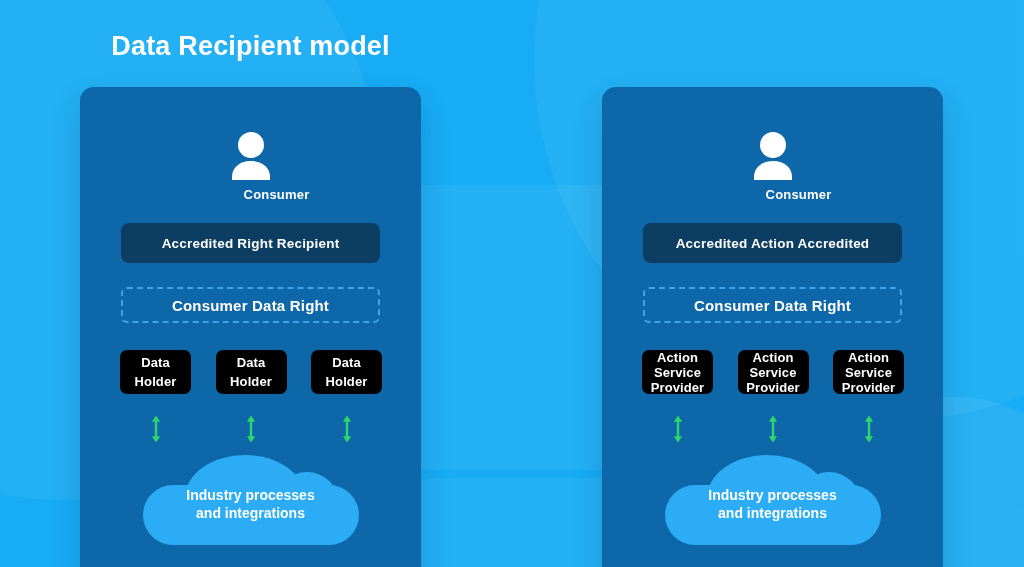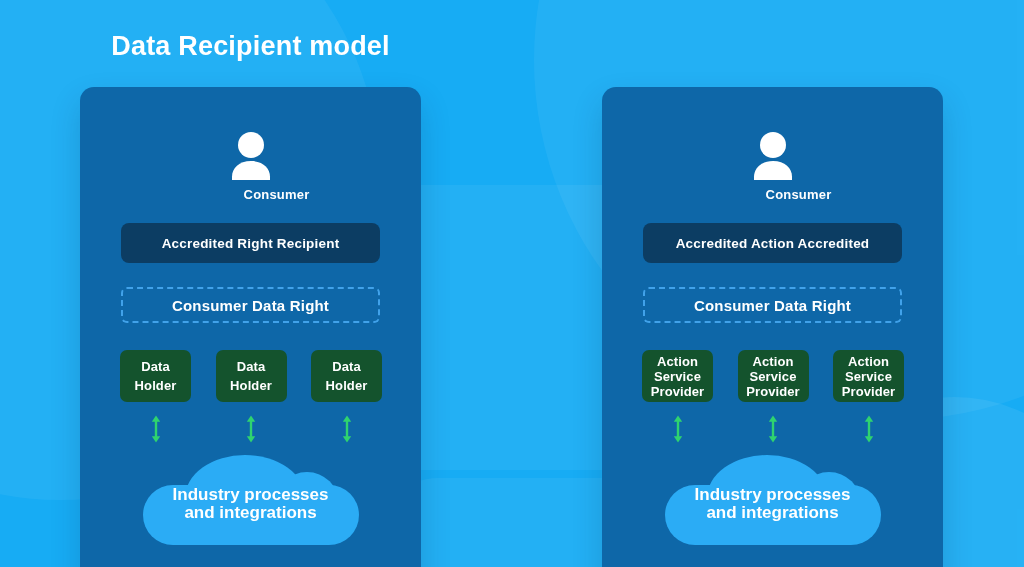--- a/index.html
+++ b/index.html
@@ -118,22 +118,22 @@
     position: absolute;
     top: 263px;
     left: 40px;
     right: 39px;
     height: 52px;
     display: flex;
     justify-content: space-between;
   }
   .provider-box {
     width: 71px;
-    height: 52px;
-    background: #14532d;
+    height: 44px;
+    background: #000000;
     border-radius: 7px;
     display: flex;
     align-items: center;
     justify-content: center;
     text-align: center;
     color: #ffffff;
     font-size: 13px;
     font-weight: 700;
     letter-spacing: 0.1px;
   }
@@ -168,21 +168,21 @@
   .cloud-base { left: 0; top: 30px; width: 216px; height: 60px; border-radius: 30px; }
   .cloud-hump { left: 42px; top: 0; width: 120px; height: 86px; border-radius: 50%; }
   .cloud-lobe { left: 132px; top: 17px; width: 64px; height: 64px; border-radius: 50%; }
   .cloud-text {
     position: absolute;
     top: 31px;
     left: 0;
     width: 100%;
     text-align: center;
     color: #ffffff;
-    font-size: 17px;
+    font-size: 14px;
     font-weight: 700;
     line-height: 18px;
     z-index: 2;
   }
 </style>
 </head>
 <body>
 
 <div id="stage">
 

